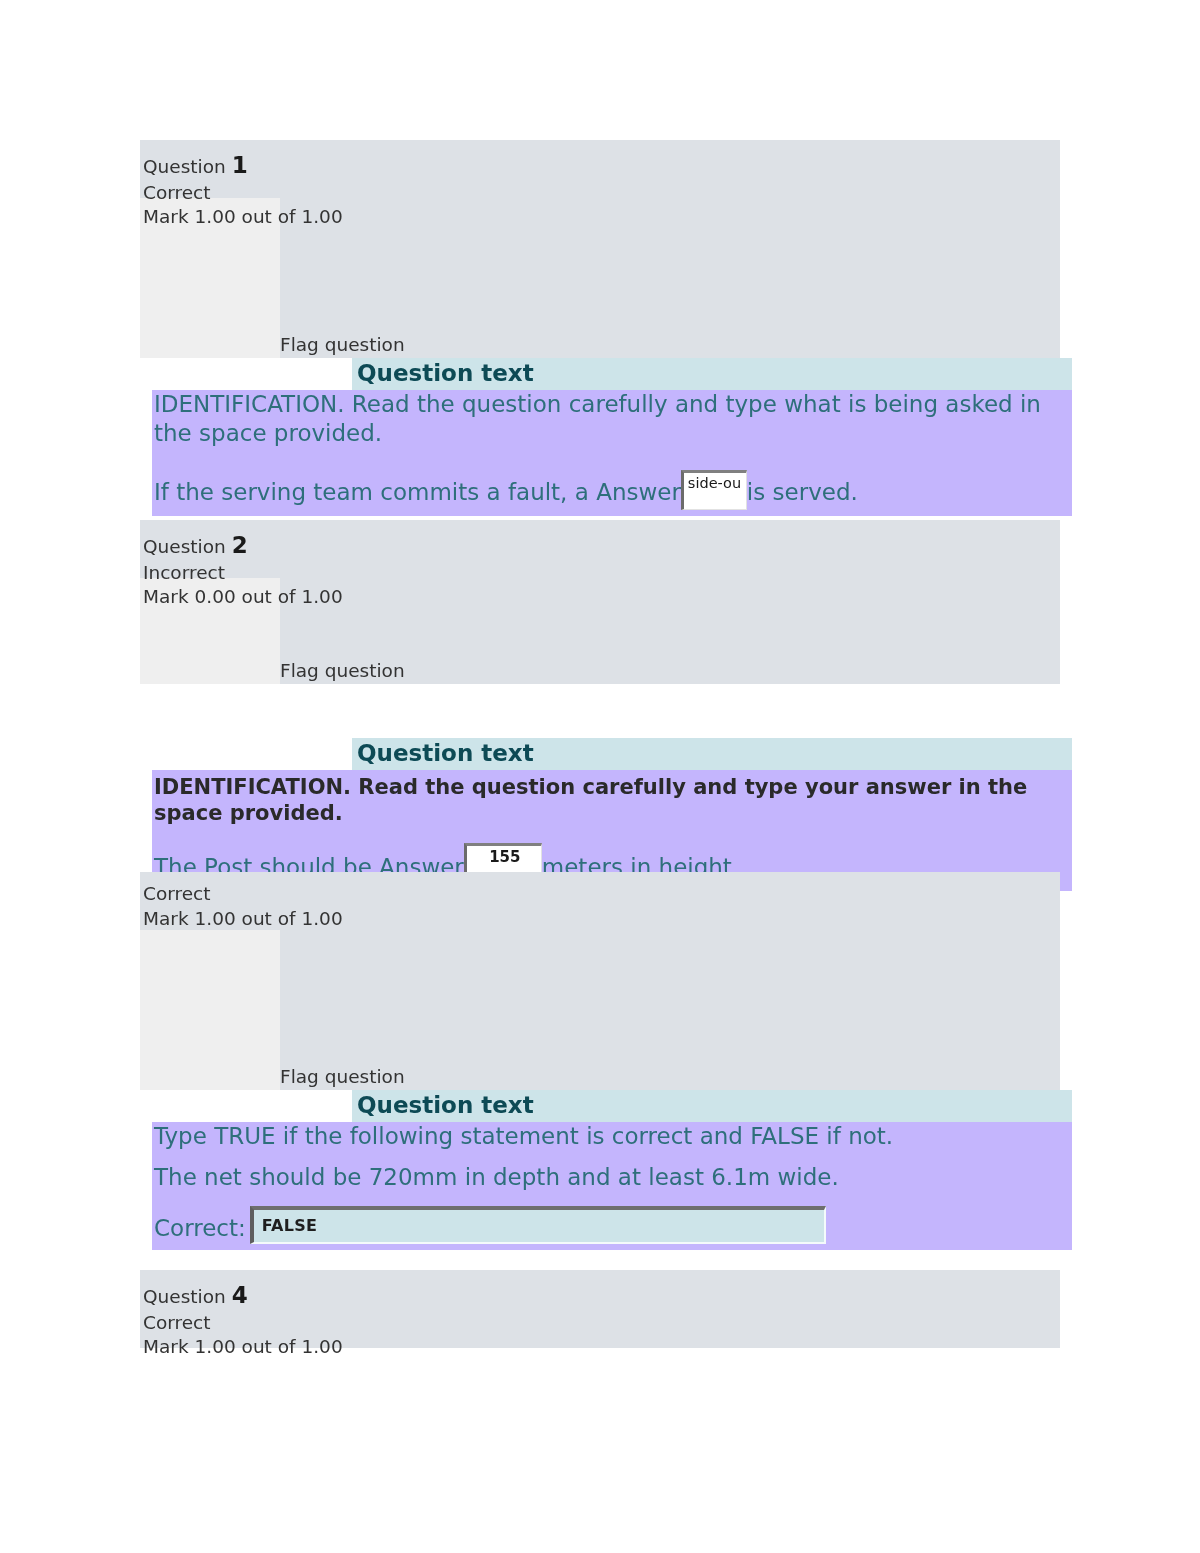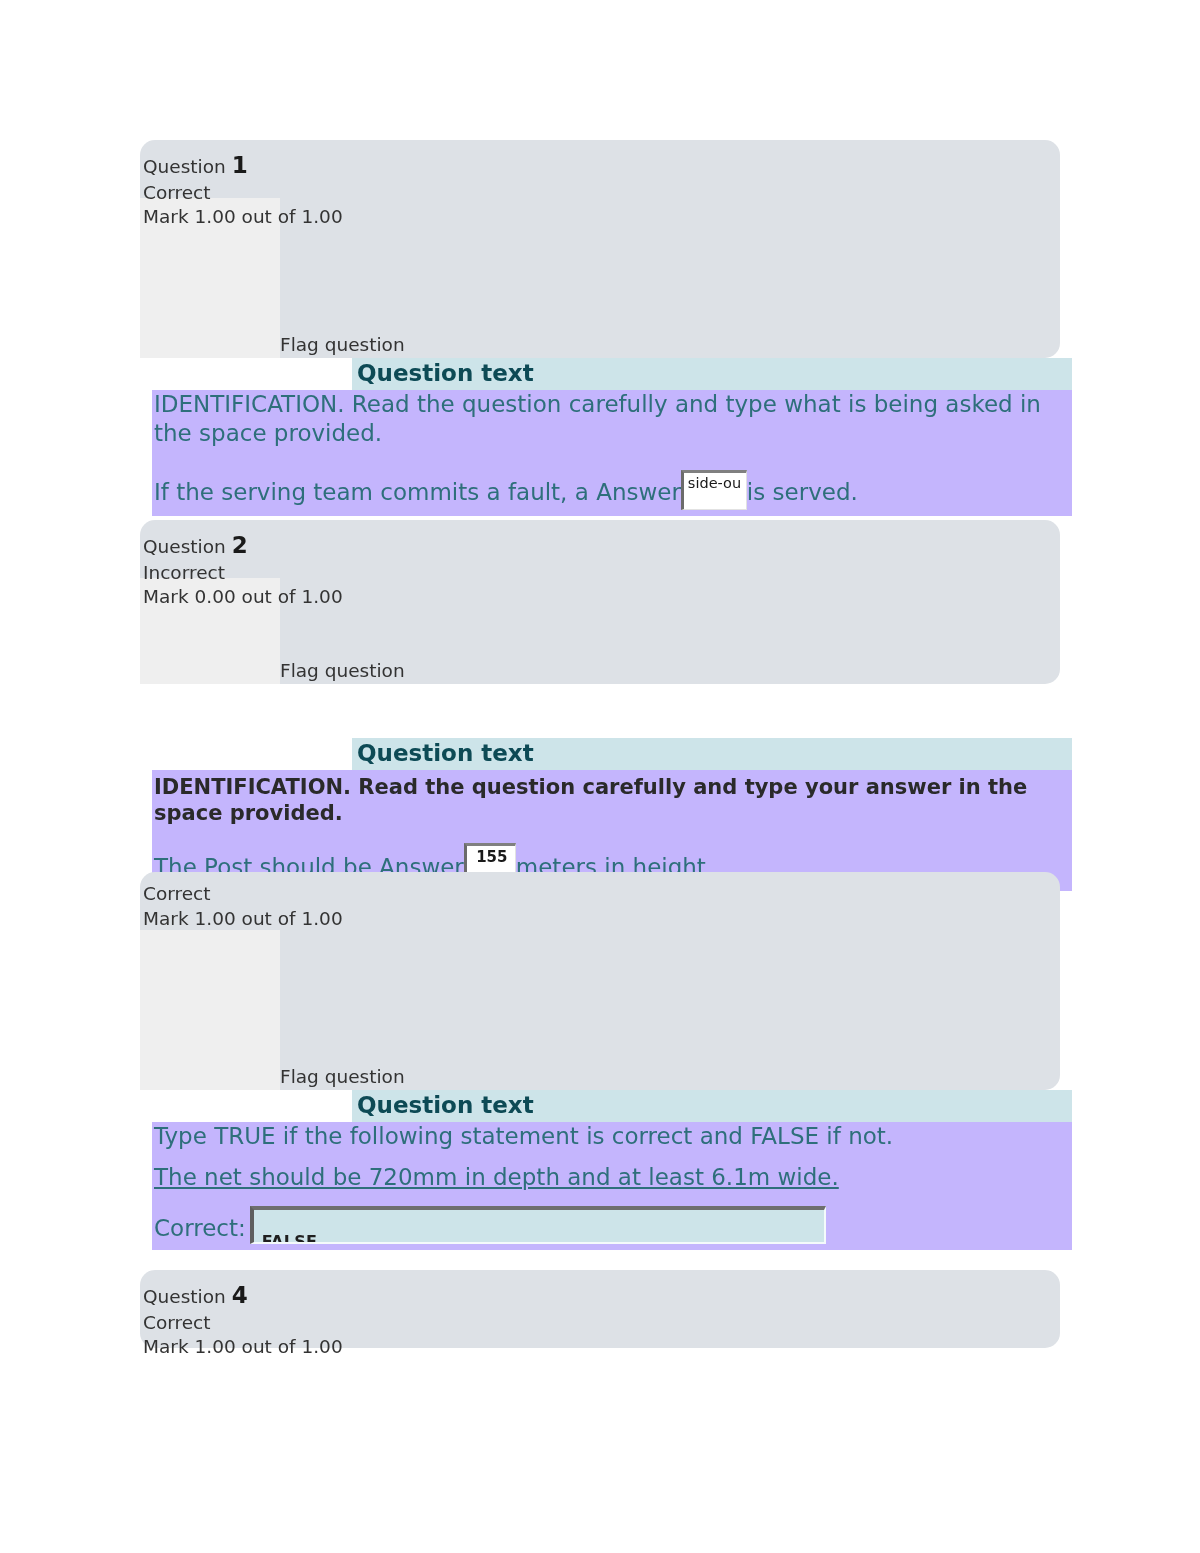--- a/index.html
+++ b/index.html
@@ -23,21 +23,20 @@
     padding: 0;
   }
 
   
   .qblock {
     position: absolute;
     left: 140px;
     width: 920px;
     background: #dde1e6;
     box-sizing: border-box;
-    border-radius: 15px;
   }
   .qblock .infopanel {
     position: absolute;
     left: 0px;
     top: 58px;
     width: 140px;
     bottom: 0px;
     background: #efefef;
   }
   .qblock .qinfo {
@@ -120,21 +119,20 @@
     color: #2a2a2a;
     font-size: 21px;
     padding-top: 4px;
     padding-bottom: 4px;
   }
   .qtextbody p.gap {
     padding-top: 22px;
   }
   .qtextbody p.gap2 {
     padding-top: 12px;
-    text-decoration: underline;
   }
 
   
   .inline-input {
     display: inline-block;
     position: relative;
     vertical-align: -3px;
     box-sizing: border-box;
     background: #ffffff;
     border-top: 3px solid #808080;
@@ -154,21 +152,21 @@
     height: 40px;
     margin: 0 0 0 0;
     vertical-align: -10px;
   }
   .inline-input.w-sideout .val {
     display: block;
     margin-top: 1px;
     font-size: 14.5px;
   }
   .inline-input.w-155 {
-    width: 52px;
+    width: 78px;
     height: 42px;
     vertical-align: -10px;
     text-align: center;
   }
   .inline-input.w-155 .val {
     display: block;
     margin-top: 2px;
     font-size: 15px;
     font-weight: bold;
     text-align: center;
@@ -189,21 +187,21 @@
     box-sizing: border-box;
     width: 576px;
     height: 38px;
     background: #cde4e9;
     border-top: 4px solid #6e6e6e;
     border-left: 4px solid #5e5e5e;
     border-right: 2px solid #f4fafb;
     border-bottom: 2px solid #f4fafb;
     vertical-align: -6px;
     margin-left: 4px;
-    padding: 16px 0 0 8px;
+    padding: 0 0 0 8px;
     overflow: hidden;
   }
   .big-input .val {
     font-size: 16px;
     font-weight: bold;
     color: #1f1f1f;
     font-family: "DejaVu Sans", sans-serif;
     letter-spacing: 0.3px;
   }
 </style>

